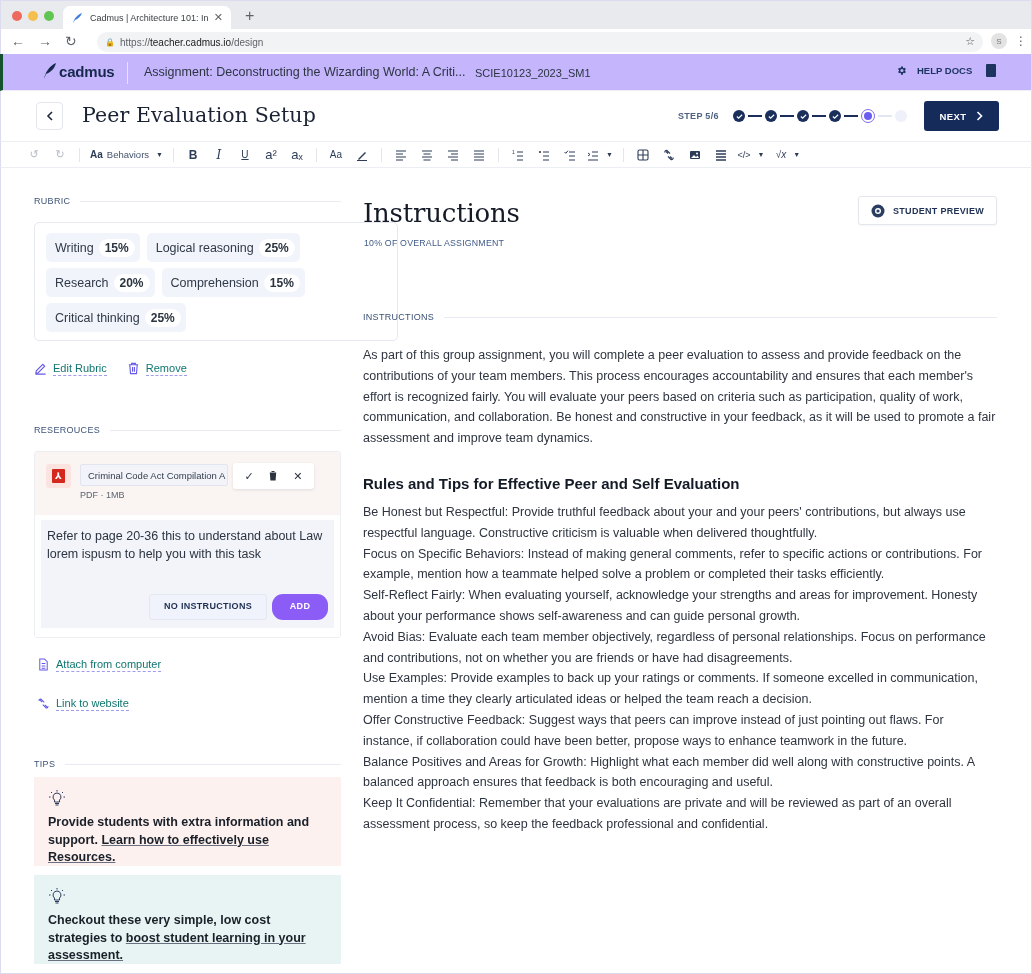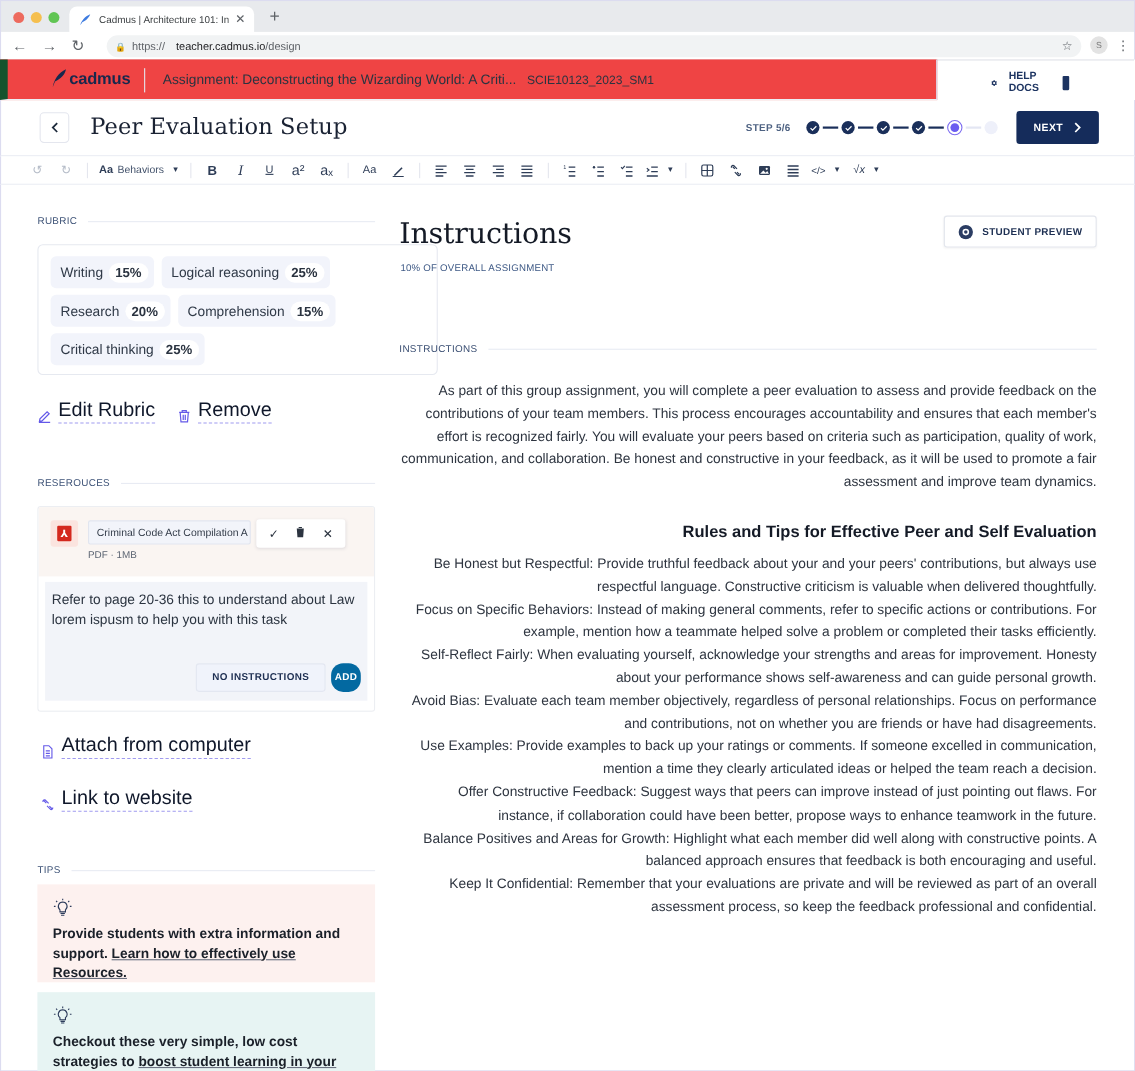--- a/index.html
+++ b/index.html
@@ -14,27 +14,27 @@
   .t-red { background: #ed6a5e; } .t-yel { background: #f5bf4f; } .t-grn { background: #61c554; }
   .tab { position: absolute; left: 62px; top: 5px; width: 168px; height: 23px; background: #fff; border-radius: 7px 7px 0 0; display: flex; align-items: center; padding: 0 8px; font-size: 9px; color: #3c4043; }
   .tab .fav { width: 12px; height: 12px; margin-right: 7px; }
   .tab .title { flex: 1; white-space: nowrap; overflow: hidden; }
   .tab .x { font-size: 11px; color: #5f6368; margin-left: 6px; }
   .newtab { position: absolute; left: 244px; top: 6px; font-size: 16px; color: #5f6368; }
   .toolbar-row { position: absolute; left: 0; top: 28px; width: 100%; height: 26px; background: #fff; border-bottom: 1px solid #e0e2e8; }
   .nav-btn { position: absolute; top: 4px; font-size: 14px; color: #5f6368; }
   .omnibox { position: absolute; left: 96px; top: 3px; width: 886px; height: 20px; background: #f1f3f4; border-radius: 10px; display: flex; align-items: center; padding-left: 8px; font-size: 10px; color: #5f6368; }
   .omnibox .lock { font-size: 8px; margin-right: 5px; }
-  .omnibox .host { color: #202124; padding-left: 10px; }
+  .omnibox .host { color: #202124; }
   .omnibox .star { position: absolute; right: 8px; top: 3px; font-size: 11px; color: #5f6368; }
   .profile { position: absolute; left: 991px; top: 33px; width: 16px; height: 16px; border-radius: 50%; background: #e3e3e3; font-size: 8px; color: #777; display: flex; align-items: center; justify-content: center; }
   .kebab { position: absolute; left: 1015px; top: 33px; font-size: 12px; color: #5f6368; line-height: 16px; }
 
   
-  .app-header { position: absolute; left: 0; top: 54px; width: 852px; height: 37px; border-bottom: 1px solid #eceef4; border-left: 7px solid #14532d; border-right: 1px solid #dcdcf0; background: #ef4444; }
+  .app-header { position: absolute; left: 0; top: 54px; width: 1032px; height: 37px; border-bottom: 1px solid #eceef4; border-left: 3px solid #14532d; border-right: 1px solid #dcdcf0; background: #c4b5fd; }
   .logo { position: absolute; left: 40px; top: 8px; display: flex; align-items: center; }
   .logo .word { font-size: 15px; font-weight: bold; color: #17284d; margin-left: 2px; letter-spacing: -0.2px; }
   .hdr-divider { position: absolute; left: 124px; top: 8px; width: 1px; height: 22px; background: #e4e6ee; }
   .assign-title { position: absolute; left: 141px; top: 11px; font-size: 12.5px; color: #2b3440; white-space: nowrap; }
   .course-code { position: absolute; left: 472px; top: 13px; font-size: 11px; color: #2b3440; }
   .help-docs { position: absolute; left: 893px; top: 10px; display: flex; align-items: center; gap: 10px; font-size: 9.5px; font-weight: bold; color: #1d3461; }
   .help-docs .book { width: 10px; height: 13px; background: #1d3461; border-radius: 1px; margin-left: 4px; }
 
   
   .title-bar { position: absolute; left: 0; top: 91px; width: 1032px; height: 51px; border-bottom: 1px solid #eceef4; border-left: 1px solid #dcdcf0; border-right: 1px solid #dcdcf0; }
@@ -66,53 +66,53 @@
   .page-frame { position: absolute; left: 0; top: 168px; width: 1032px; height: 806px; border-left: 1px solid #dcdcf0; border-right: 1px solid #dcdcf0; border-bottom: 1px solid #dcdcf0; }
   .left { position: absolute; left: 34px; top: 168px; width: 307px; }
   .section-label { display: flex; align-items: center; font-size: 9px; color: #3f5478; letter-spacing: 0.3px; font-weight: normal; }
   .section-label::after { content: ""; flex: 1; height: 1px; background: #e8ebf3; margin-left: 10px; }
 
   .rubric-box { margin-top: 16px; border: 1px solid #e6e9f0; border-radius: 5px; padding: 10px 11px 8px 11px; display: flex; flex-wrap: wrap; gap: 6px 7px; width: 364px; }
   .chip { background: #f2f4fb; border-radius: 5px; height: 29px; display: flex; align-items: center; padding: 0 5px 0 9px; font-size: 12.5px; color: #2f3947; }
   .chip .pct { background: #fff; border-radius: 10px; padding: 2px 6px; margin-left: 5px; font-weight: bold; font-size: 12px; color: #2a3340; }
 
   .link-row { display: flex; gap: 20px; margin-top: 21px; }
-  .dlink { display: flex; align-items: flex-end; color: #0f172a; font-size: 18px; }
+  .dlink { display: flex; align-items: flex-start; color: #0f766e; font-size: 11px; }
   .dlink .txt { border-bottom: 1px dashed #a09bef; padding-bottom: 1px; }
   .dlink svg { width: 13px; height: 13px; margin-right: 6px; }
 
   .res-card { margin-top: 16px; width: 307px; border: 1px solid #eceef2; border-radius: 3px; overflow: hidden; }
   .res-top { background: #faf5f2; height: 63px; position: relative; }
   .pdf-icon { position: absolute; left: 11px; top: 12px; width: 25px; height: 24px; background: #fbe4df; border-radius: 3px; display: flex; align-items: center; justify-content: center; }
   .pdf-icon .inner { width: 13px; height: 14px; background: #d4281e; border-radius: 1px; color: #fff; font-size: 9px; display: flex; align-items: center; justify-content: center; font-weight: bold; }
   .res-name { position: absolute; left: 45px; top: 12px; width: 148px; height: 22px; background: #f2f4fa; border: 1px solid #e1e5ef; border-radius: 2px; font-size: 9.5px; color: #343d4a; padding: 5px 7px; white-space: nowrap; overflow: hidden; }
   .res-actions { position: absolute; left: 198px; top: 11px; width: 81px; height: 26px; background: #fff; border-radius: 3px; box-shadow: 0 1px 3px rgba(40,50,80,0.12); display: flex; align-items: center; justify-content: space-around; padding: 0 4px; color: #2c3440; font-size: 11px; }
   .res-meta { position: absolute; left: 45px; top: 38px; font-size: 9px; color: #5b6472; }
   .res-body { background: #fff; padding: 5px 6px 9px 6px; }
   .res-textarea { background: #f2f4f9; height: 108px; position: relative; padding: 8px 6px; font-size: 12.5px; color: #2b3440; line-height: 17.5px; }
   .res-btns { position: absolute; right: 6px; bottom: 8px; display: flex; gap: 5px; }
   .btn-ghost { height: 26px; padding: 0 14px; background: #f0f3fb; border: 1px solid #e3e7f1; border-radius: 3px; font-size: 9px; font-weight: bold; color: #1e2f52; display: flex; align-items: center; letter-spacing: 0.3px; }
-  .btn-dark { height: 26px; width: 27px; background: #0369a1; border-radius: 11px; color: #fff; font-size: 9px; font-weight: bold; display: flex; align-items: center; justify-content: center; letter-spacing: 0.3px; }
+  .btn-dark { height: 26px; width: 56px; background: #8b5cf6; border-radius: 11px; color: #fff; font-size: 9px; font-weight: bold; display: flex; align-items: center; justify-content: center; letter-spacing: 0.3px; }
 
   .attach-row { display: flex; gap: 25px; margin-top: 20px; padding-left: 3px; flex-direction: column; }
 
   .tip { width: 307px; padding: 12px 14px 14px 14px; font-size: 12.5px; color: #1a2029; line-height: 17.5px; font-weight: bold; }
   .tip .bulb { width: 18px; height: 18px; margin-bottom: 7px; display: block; }
   .tip u { text-decoration: underline; text-decoration-color: #6a7080; }
   .tip.pink { background: #fdf1ef; margin-top: 8px; height: 89px; }
   .tip.teal { background: #e7f4f3; margin-top: 9px; height: 89px; }
 
   
   .right { position: absolute; left: 363px; top: 168px; width: 634px; }
   .instr-title { position: absolute; left: 0; top: 30px; font-family: "DejaVu Serif", "Liberation Serif", serif; font-size: 26px; color: #141a26; letter-spacing: -0.2px; }
   .instr-sub { position: absolute; left: 1px; top: 70px; font-size: 8.8px; color: #3f5a86; letter-spacing: 0.2px; }
   .preview-btn { position: absolute; left: 495px; top: 28px; width: 139px; height: 29px; border: 1px solid #e3e6ed; border-radius: 3px; background: #fff; display: flex; align-items: center; justify-content: center; gap: 8px; font-size: 9px; font-weight: bold; color: #1d2f52; letter-spacing: 0.3px; box-shadow: 0 1px 2px rgba(0,0,0,0.04); }
   .instr-label { position: absolute; left: 0; top: 144px; width: 634px; }
   .instr-label .section-label { font-weight: normal; color: #3b4f73; }
-  .body-text { position: absolute; left: 0; top: 177px; width: 634px; font-size: 12.5px; color: #2e3540; line-height: 20.8px; text-align: right; }
+  .body-text { position: absolute; left: 0; top: 177px; width: 634px; font-size: 12.5px; color: #2e3540; line-height: 20.8px; }
   .body-text p { margin: 0; }
   .body-text h3 { font-size: 15px; font-weight: bold; color: #141a26; margin: 25px 0 8px 0; line-height: 20px; }
 </style>
 </head>
 <body>
 
 <div class="chrome">
   <div class="tabstrip">
     <div class="traffic">
       <span class="t-red"></span>

